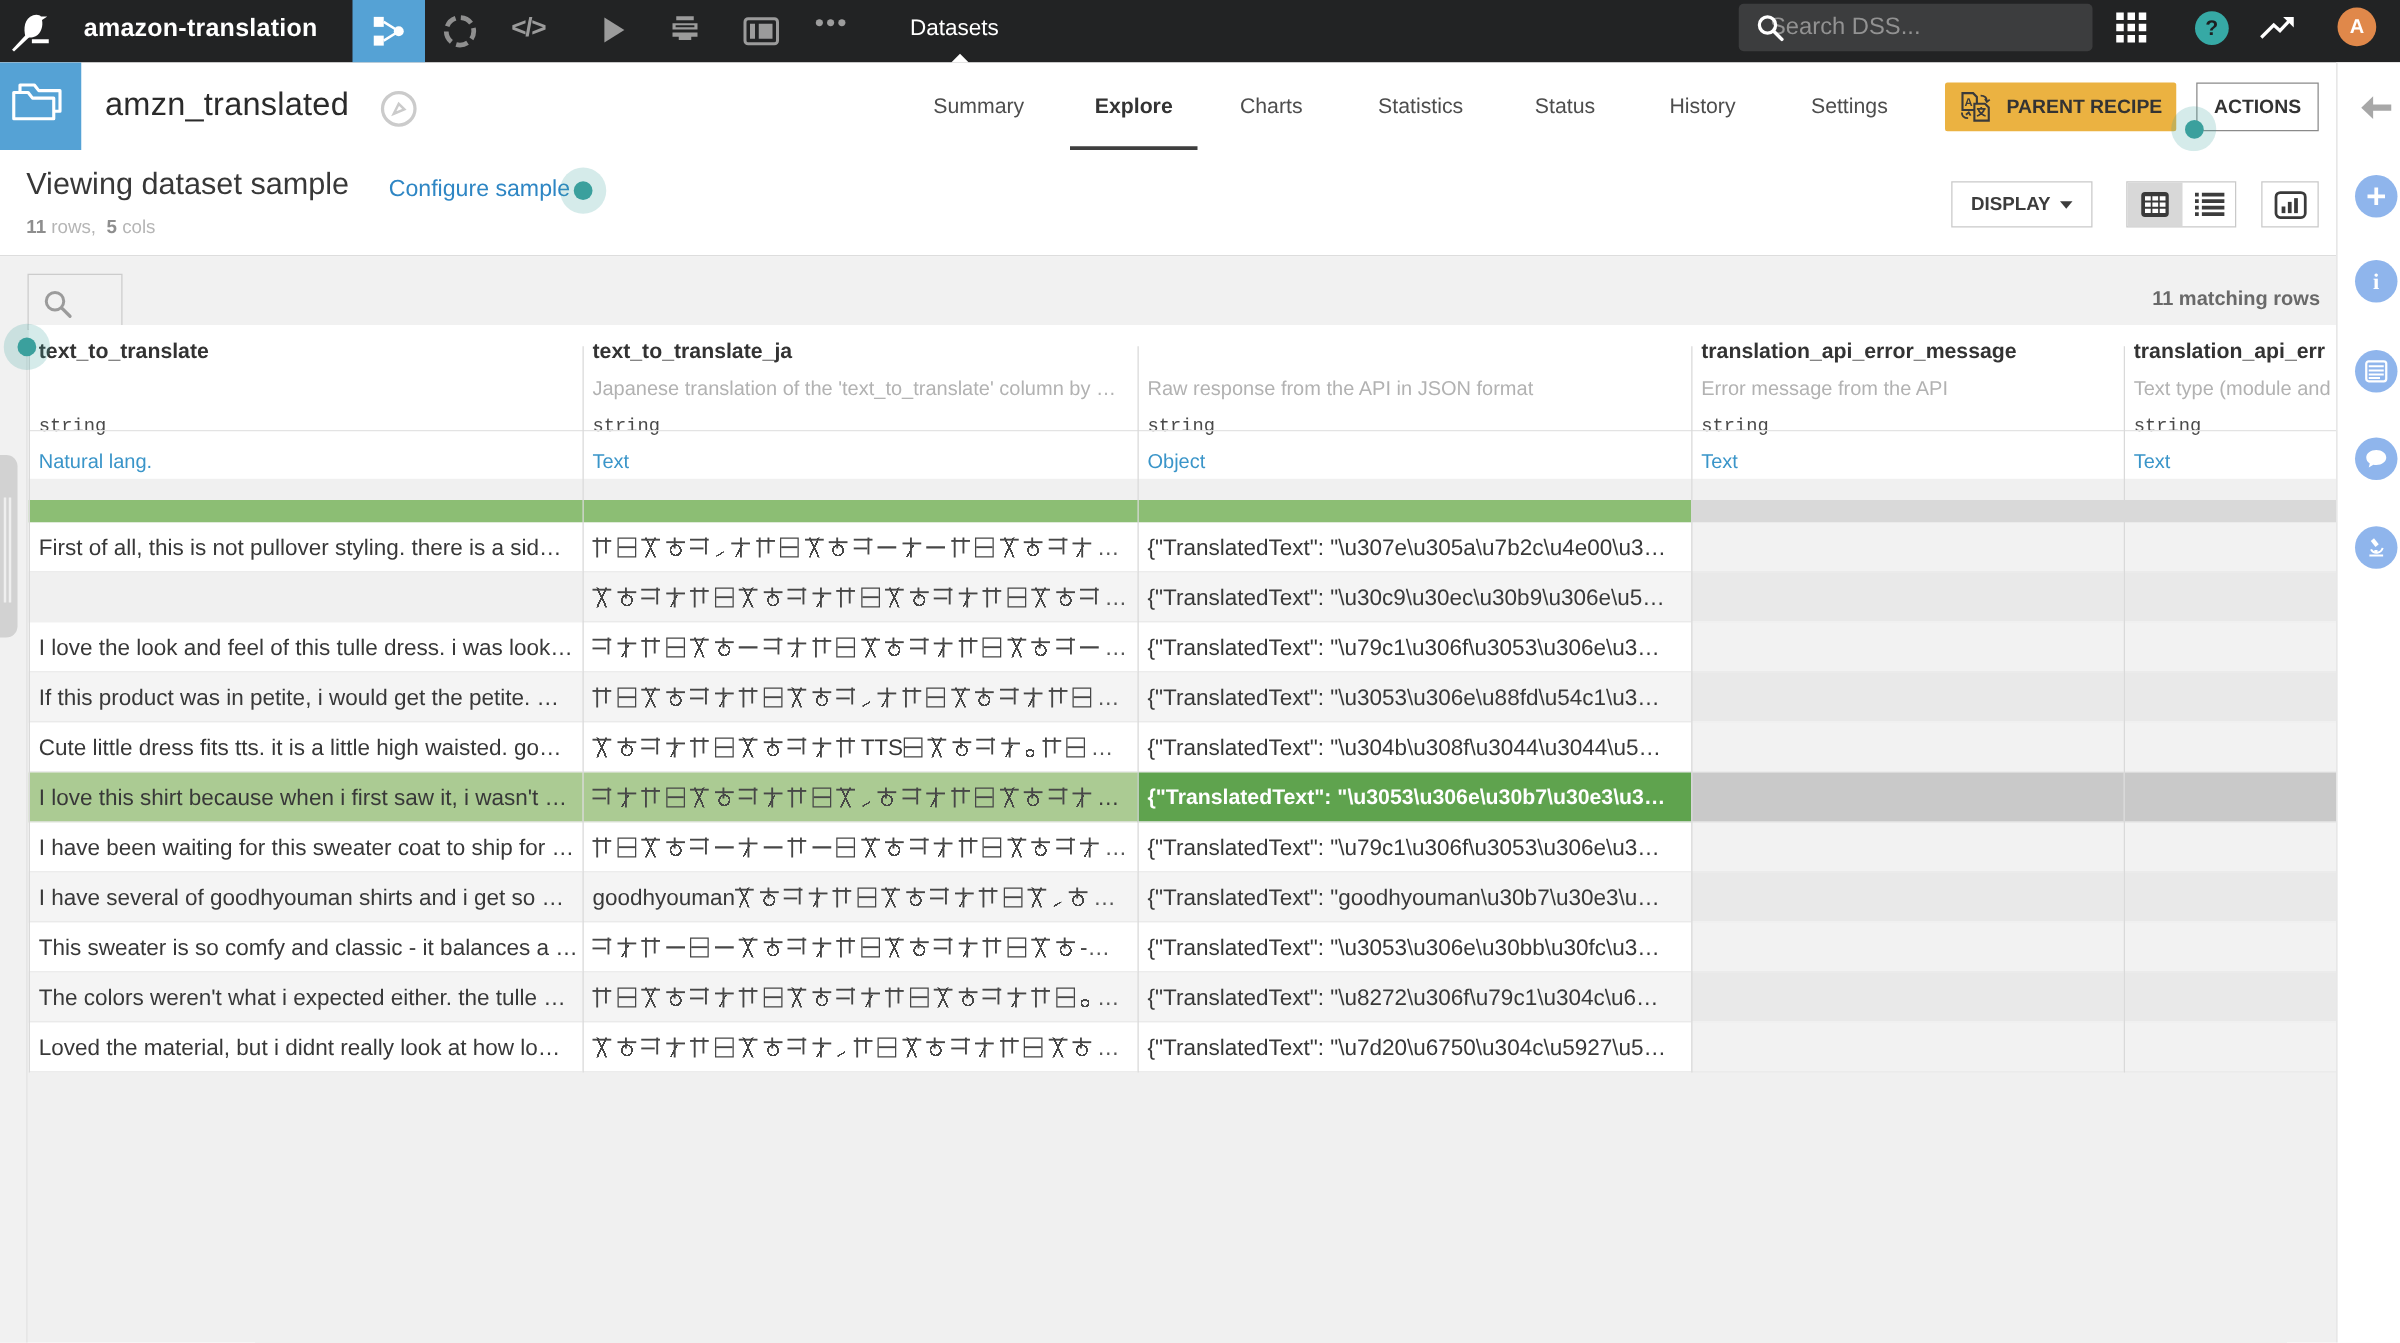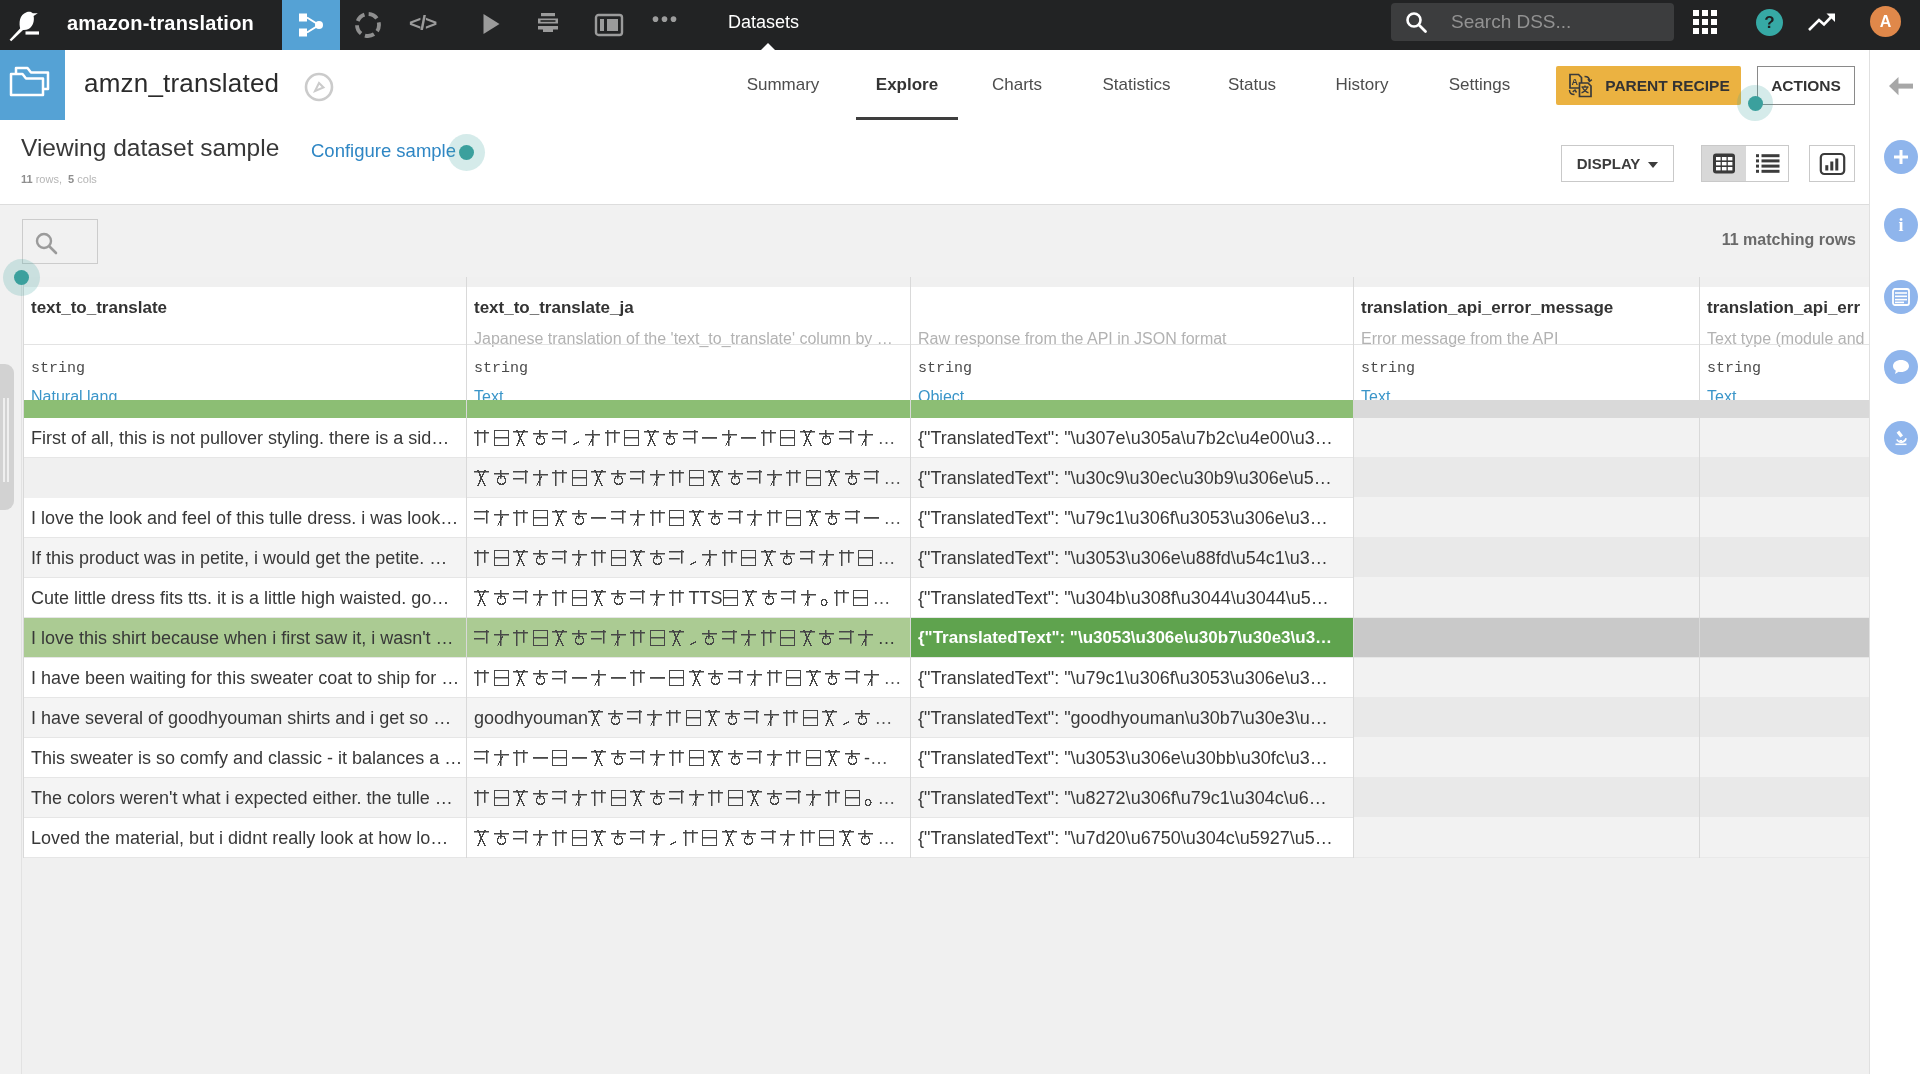--- a/index.html
+++ b/index.html
@@ -13,35 +13,35 @@
 #foldsq{left:0;top:0;width:65px;height:70px;background:#55a2d5}
 #dsname{left:84px;top:18px;font-size:26px;color:#2b2b2b;letter-spacing:.2px}
 .tab{top:0;height:70px;line-height:70px;font-size:17px;color:#4d4d4d;text-align:center}
 #tab-explore{font-weight:bold;color:#333;border-bottom:3px solid #3e3e3e}
 #btn-parent{left:1556px;top:16px;width:185px;height:39px;background:#ebb241;border-radius:2px;display:flex;align-items:center;justify-content:center;font-size:15.5px;font-weight:bold;color:#333;gap:8px}
 #btn-actions{left:1757px;top:16px;width:98px;height:39px;background:#fff;border:1px solid #8a8a8a;line-height:37px;text-align:center;font-size:15.5px;font-weight:bold;color:#333}
 
 #subhdr{left:0;top:121px;width:1869px;height:84px;background:#fff;border-bottom:1px solid #ddd}
 #vtitle{left:21px;top:13px;font-size:24.5px;color:#383838}
 #conflink{left:311px;top:19px;font-size:18.5px;color:#2e86c4}
-#rowcols{left:21px;top:52px;font-size:11px;color:#b5b5b5}
+#rowcols{left:21px;top:52px;font-size:15px;color:#b5b5b5}
 #rowcols b{color:#8e8e8e}
 #btn-display{left:1561px;top:24px;width:113px;height:37px;border:1px solid #c9c9c9;background:#fff;text-align:center;line-height:35px;font-size:15px;font-weight:600;color:#3c3c3c}
 #tgl{left:1701px;top:24px;width:88px;height:37px;border:1px solid #c9c9c9;background:#fff}
 #tglL{left:0;top:0;width:44px;height:35px;background:#d8d8d8}
 #btn-chart{left:1809px;top:24px;width:46px;height:37px;border:1px solid #c9c9c9;background:#fff}
 .cbx{display:flex;align-items:center;justify-content:center}
 
 #fbar{left:0;top:205px;width:1869px;height:72px;background:#f1f1f1}
 #fbox{left:22px;top:14px;width:76px;height:45px;border:1px solid #ccc}
 #match{right:13px;top:26px;font-size:16px;font-weight:bold;color:#696969}
 
 #content{left:0;top:277px;width:1869px;height:797px;background:#f0f0f0}
 
-#thead{left:23px;top:287px;width:1846px;height:123px;background:#fff}
+#thead{left:23px;top:260px;width:1846px;height:123px;background:#fff}
 .vline{top:277px;width:1px;background:#d9d9d9;height:581px}
 .hname{top:11px;font-size:17px;font-weight:bold;color:#333;white-space:nowrap;overflow:hidden}
 .hdesc{top:43px;font-size:16px;color:#b2b2b2;white-space:nowrap;overflow:hidden}
 .htype{top:73px;font-size:15px;font-family:"Liberation Mono",monospace;color:#4a4a4a}
 .hsub{top:101px;font-size:16px;color:#3a95c9}
 #hrule{left:23px;top:344px;width:1846px;height:1px;background:#e3e3e3}
 #gbar1{left:23px;top:400px;width:1330px;height:18px;background:#8cbe74}
 #gbar2{left:1353px;top:400px;width:516px;height:18px;background:#d9d9d9}
 
 .row{left:23px;width:1846px;height:40px}
@@ -117,21 +117,21 @@
         </g>
 <rect x="6" y="6" width="4" height="12" fill="#9b9b9b"></rect>
 <rect x="13" y="6" width="11" height="12" fill="#9b9b9b"></rect>
       </svg></div>
   <div class="ab" style="left:652px;top:8px;font-size:20px;font-weight:bold;color:#9d9d9d;letter-spacing:2px">•••</div>
   <div class="ab" style="left:728px;top:12px;font-size:18px;color:#fff">Datasets</div>
   <div class="ab" id="dscaret"></div>
   <div class="ab" id="srch"><span style="position:absolute;left:12px;top:6px"><svg width="26" height="26" viewBox="0 0 26 26">
           <circle cx="11" cy="11" r="6.5" fill="none" stroke="#fff" stroke-width="2.6"></circle>
           <line x1="16" y1="16" x2="22.5" y2="22.5" stroke="#fff" stroke-width="2.8" stroke-linecap="round"></line>
-        </svg></span><span style="margin-left:60px">Search DSS...</span></div>
+        </svg></span><span style="margin-left:25px">Search DSS...</span></div>
   <div class="ab" style="left:1692px;top:9px"><svg width="26" height="26" viewBox="0 0 26 26">
         <g fill="#fff">
 <rect x="1" y="1" width="6" height="6"></rect>
           <rect x="10" y="1" width="6" height="6"></rect>
           <rect x="19" y="1" width="6" height="6"></rect>
 <rect x="1" y="10" width="6" height="6"></rect>
           <rect x="10" y="10" width="6" height="6"></rect>
           <rect x="19" y="10" width="6" height="6"></rect>
 <rect x="1" y="19" width="6" height="6"></rect>
           <rect x="10" y="19" width="6" height="6"></rect>

